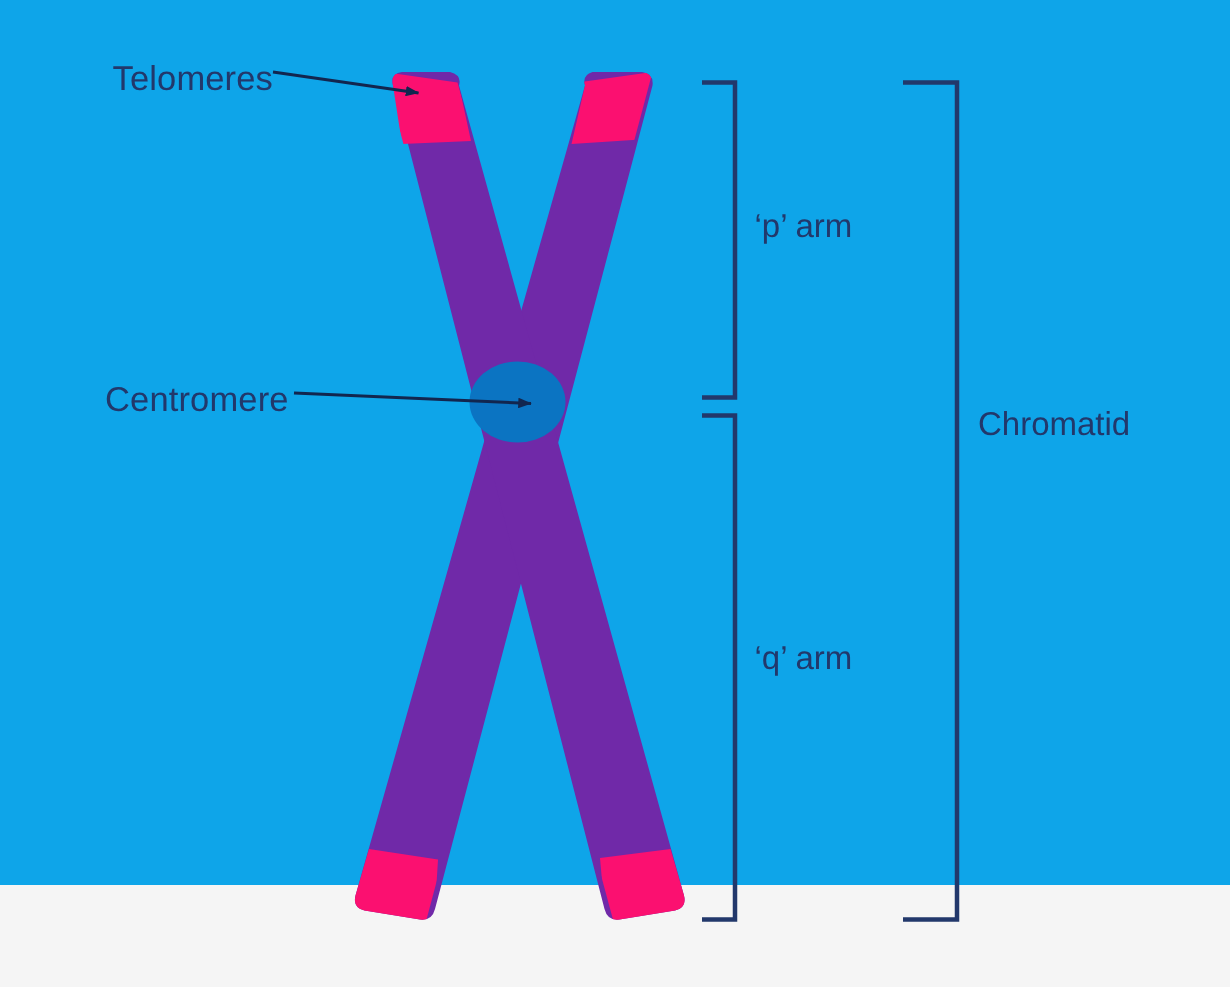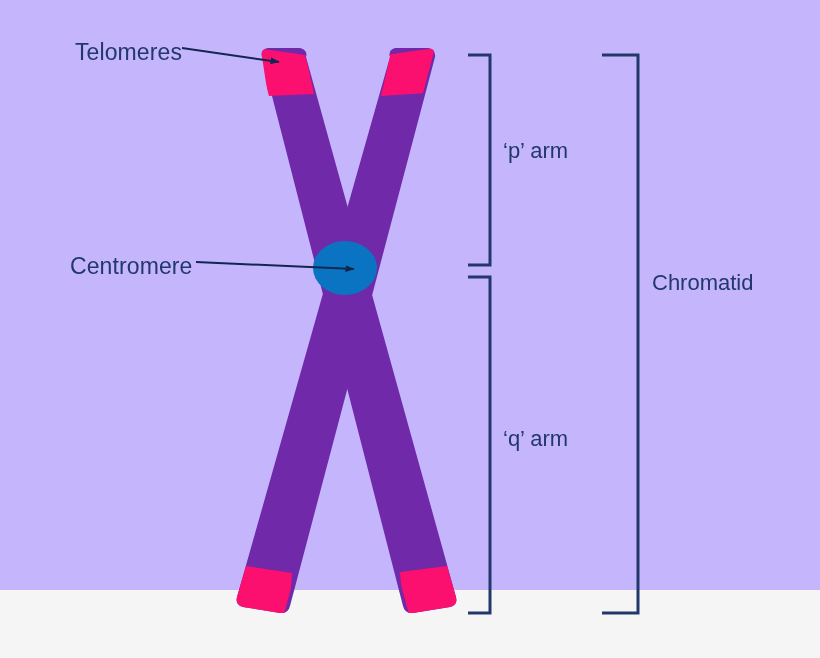--- a/index.html
+++ b/index.html
@@ -14,21 +14,21 @@
     font-family: "Liberation Sans", sans-serif;
     overflow: hidden;
     position: relative;
   }
   #diagram-root {
     position: absolute;
     left: 0;
     top: 0;
     width: 820px;
     height: 590px;
-    background: #c4b5fd;
+    background: #0ea5e9;
   }
   svg.diagram-canvas {
     position: absolute;
     left: 0;
     top: 0;
     width: 820px;
     height: 658px;
     display: block;
   }
   .diagram-label {

